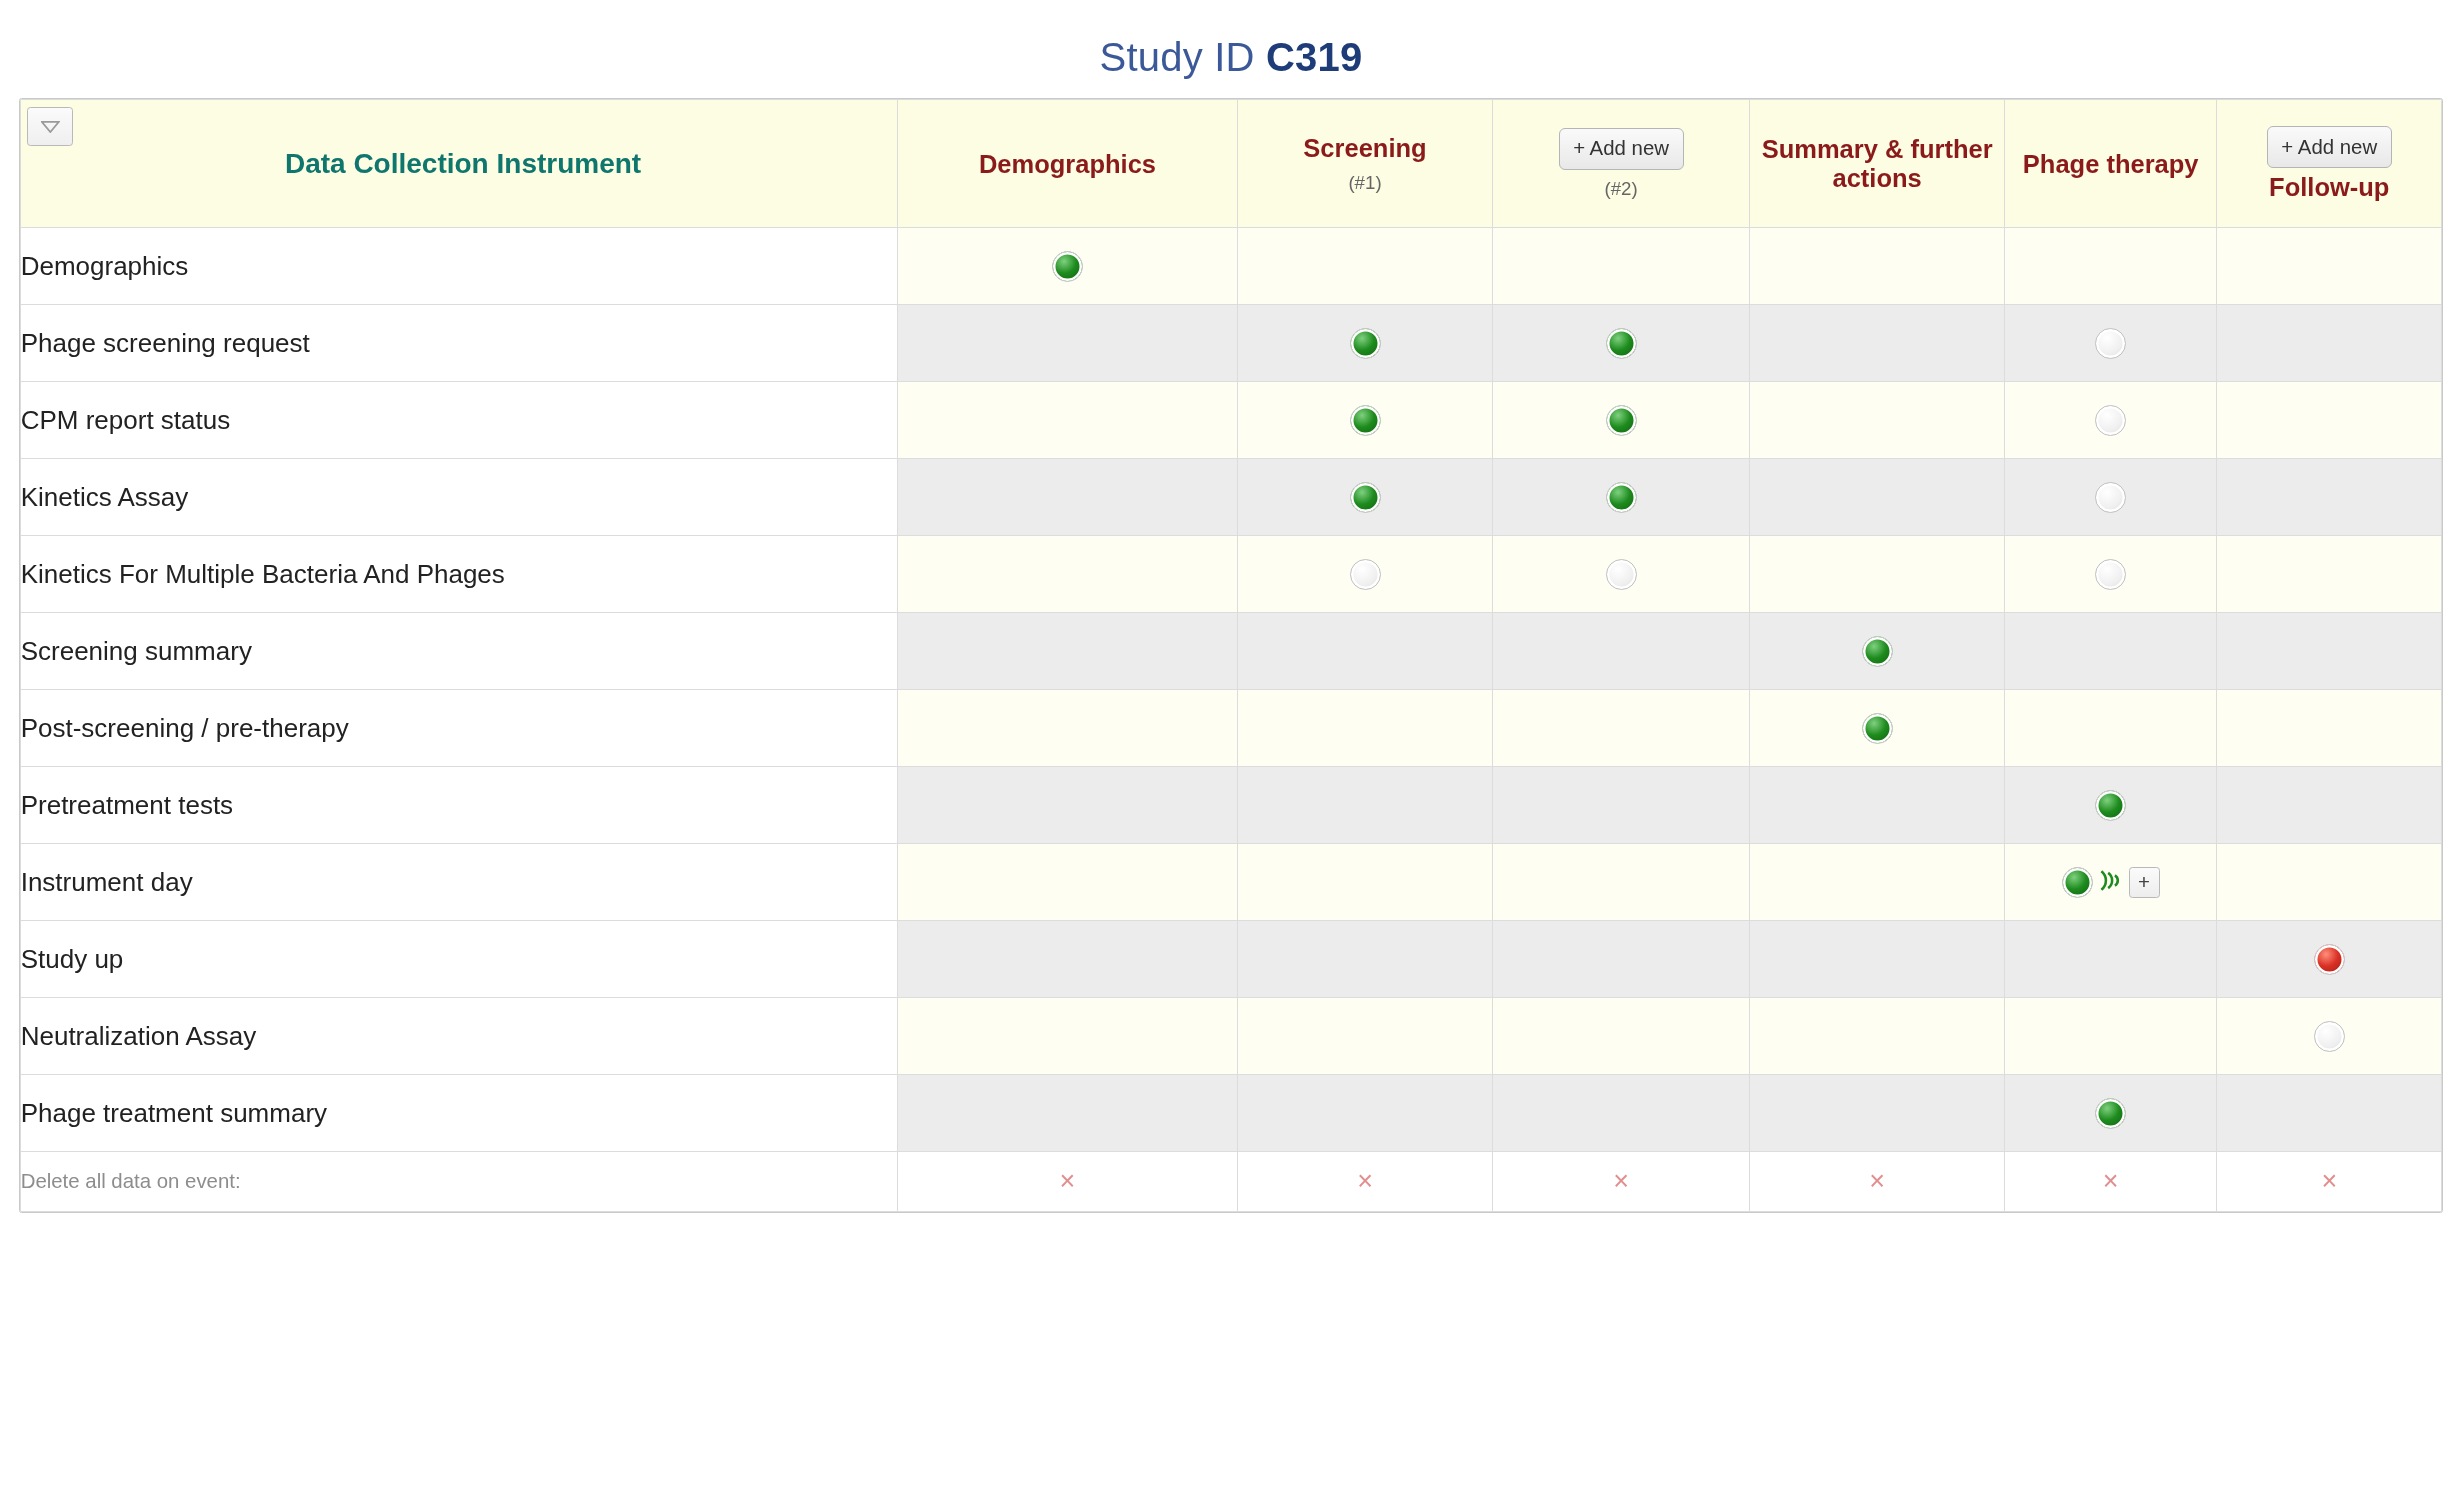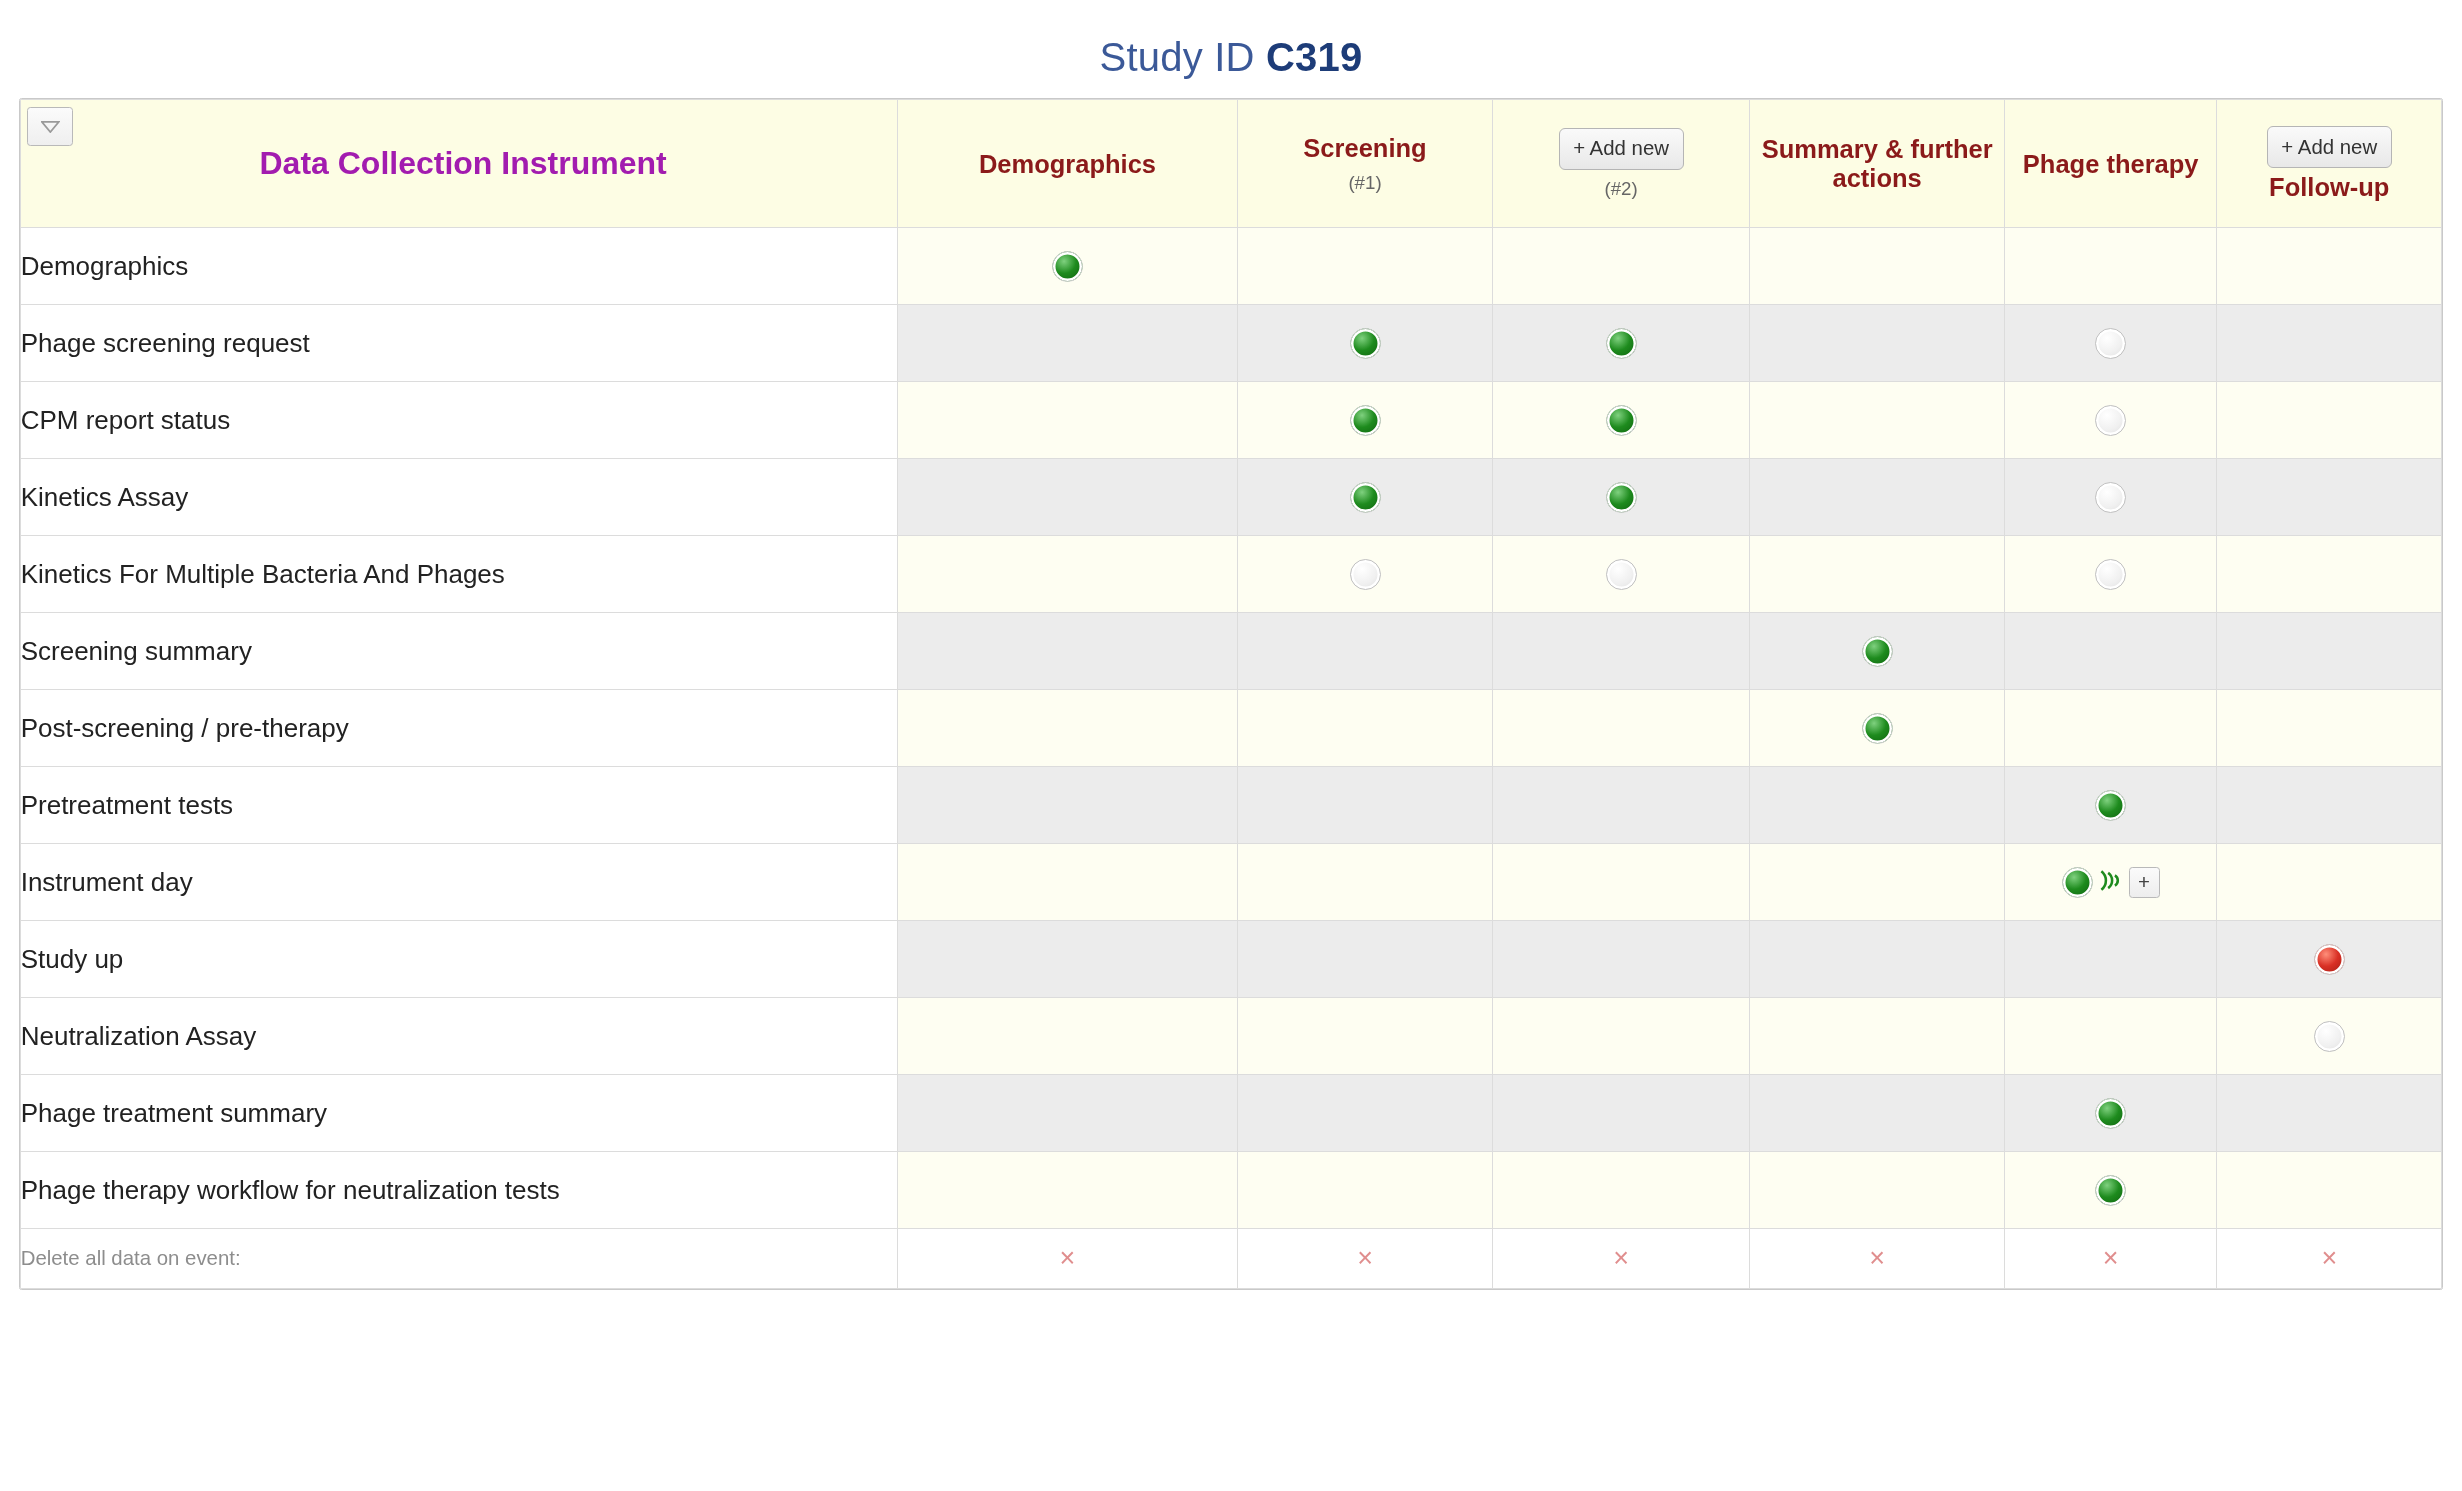--- a/index.html
+++ b/index.html
@@ -55,22 +55,22 @@
     vertical-align: middle;
     text-align: center;
     color: #8b1a1a;
     font-size: 25.5px;
     font-weight: bold;
     padding: 8.5px 5.1px 12px 5.1px;
     height: 127px;
   }
   thead th.instrument-col {
     text-align: center;
-    color: #a21caf;
-    font-size: 32px;
+    color: #0f766e;
+    font-size: 28px;
     position: relative;
     padding-left: 8.5px;
   }
   .collapse-btn {
     position: absolute;
     top: 6.8px;
     left: 6.8px;
     width: 44px;
     height: 37px;
     border: 0.8px solid #b9b9b9;
@@ -440,33 +440,20 @@
             <td class="status-cell"></td>
             <td class="status-cell"></td>
             <td class="status-cell"></td>
             <td class="status-cell">
               <div class="cellbox">
                 <span class="bubble green"></span>
               </div>
             </td>
             <td class="status-cell"></td>
           </tr>
-          <tr>
-            <td class="label-cell">Phage therapy workflow for neutralization tests</td>
-            <td class="status-cell"></td>
-            <td class="status-cell"></td>
-            <td class="status-cell"></td>
-            <td class="status-cell"></td>
-            <td class="status-cell">
-              <div class="cellbox">
-                <span class="bubble green"></span>
-              </div>
-            </td>
-            <td class="status-cell"></td>
-          </tr>
           <tr class="delete-row">
             <td class="delete-label">Delete all data on event:</td>
             <td style="text-align: center;"><span class="x-icon">×</span></td>
             <td style="text-align: center;"><span class="x-icon">×</span></td>
             <td style="text-align: center;"><span class="x-icon">×</span></td>
             <td style="text-align: center;"><span class="x-icon">×</span></td>
             <td style="text-align: center;"><span class="x-icon">×</span></td>
             <td style="text-align: center;"><span class="x-icon">×</span></td>
           </tr>
         </tbody>

